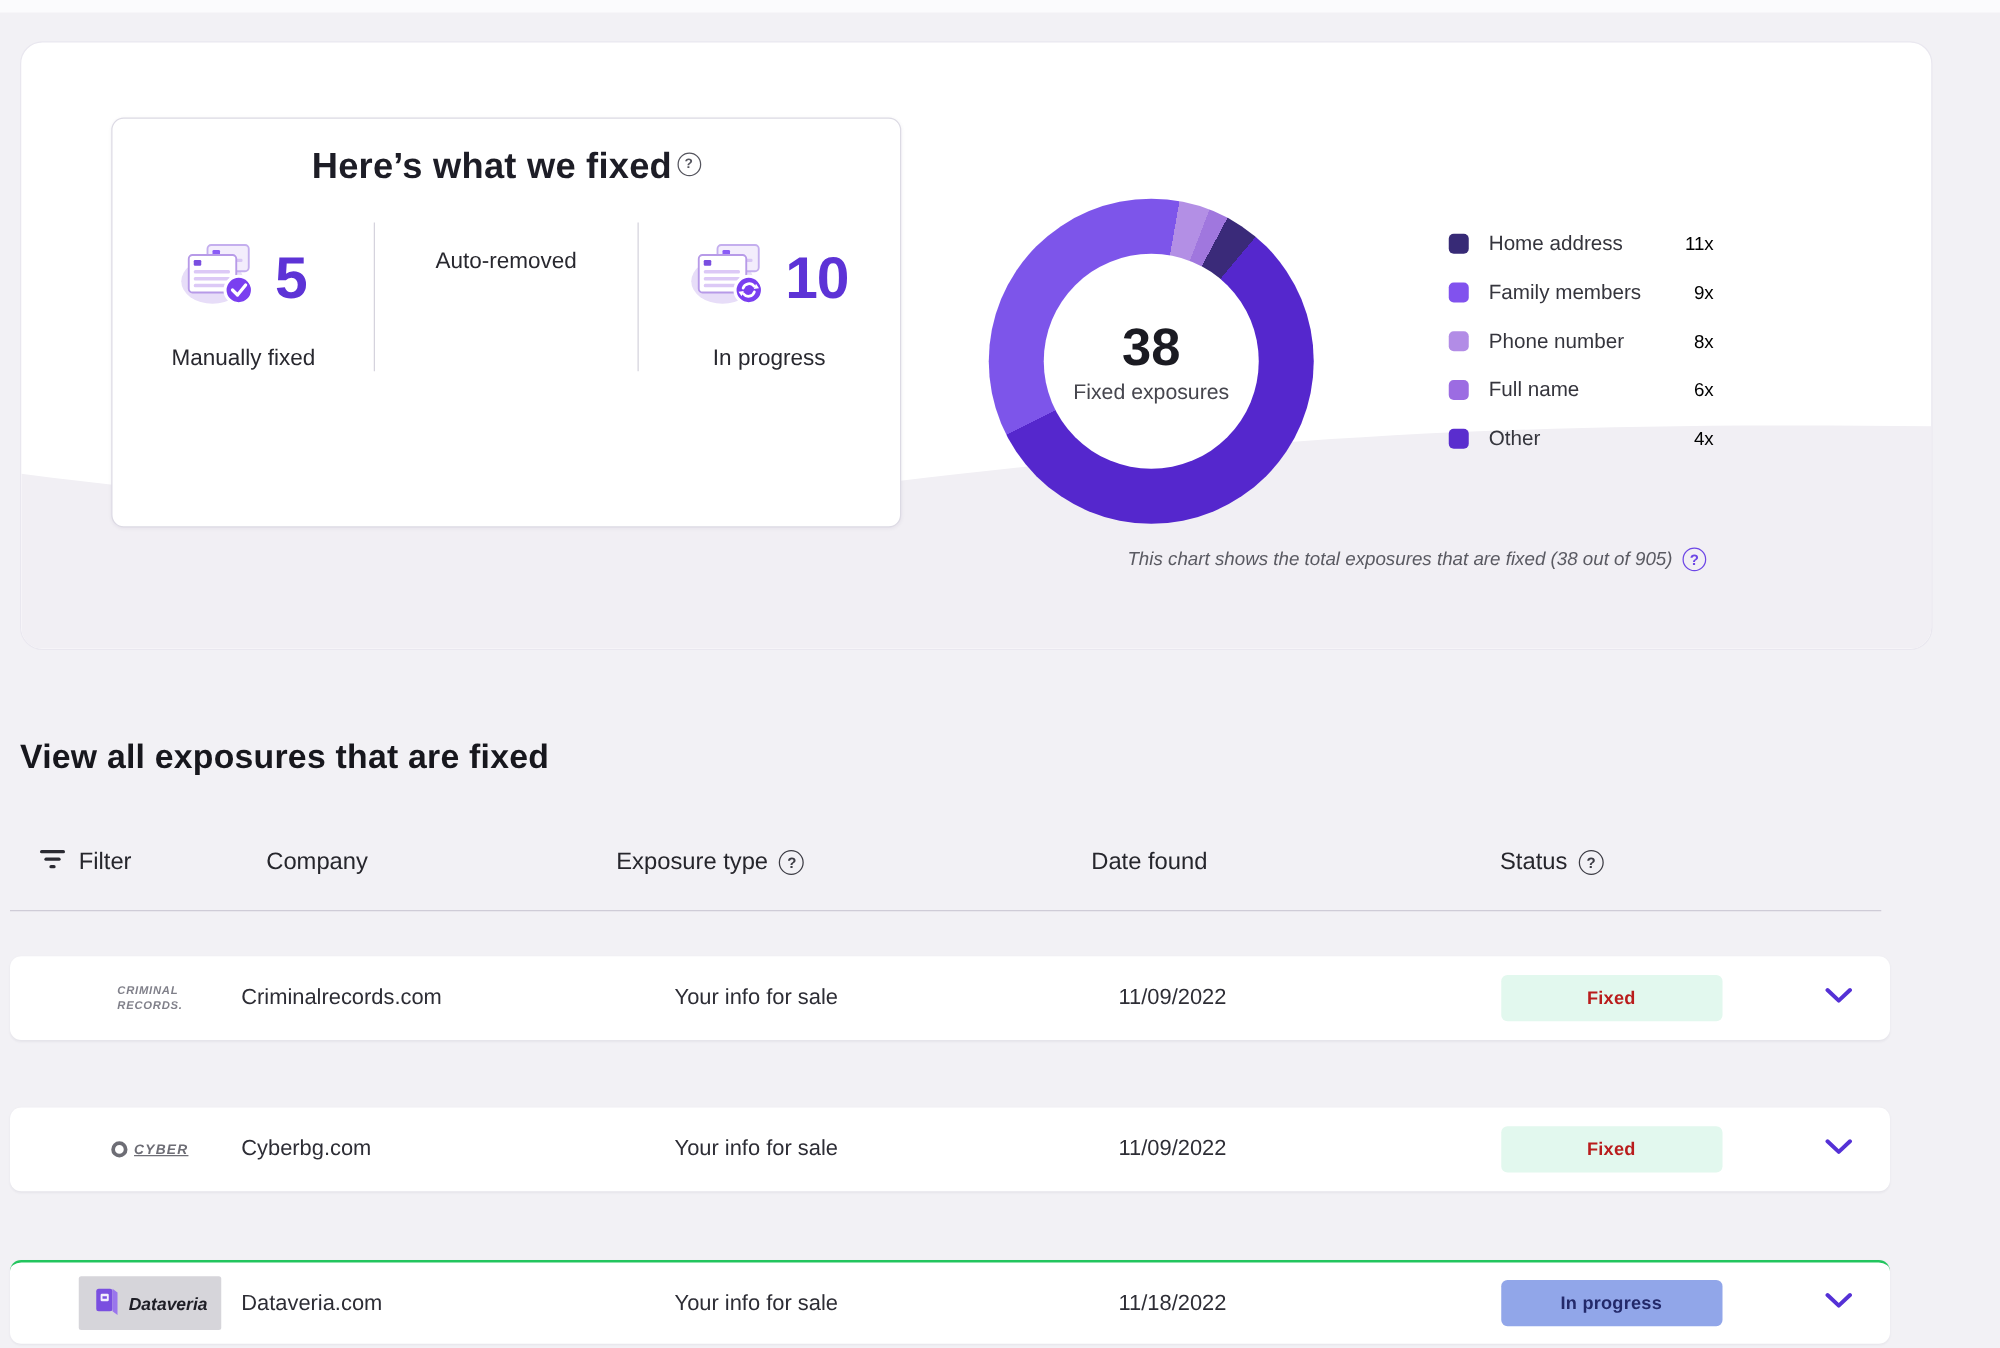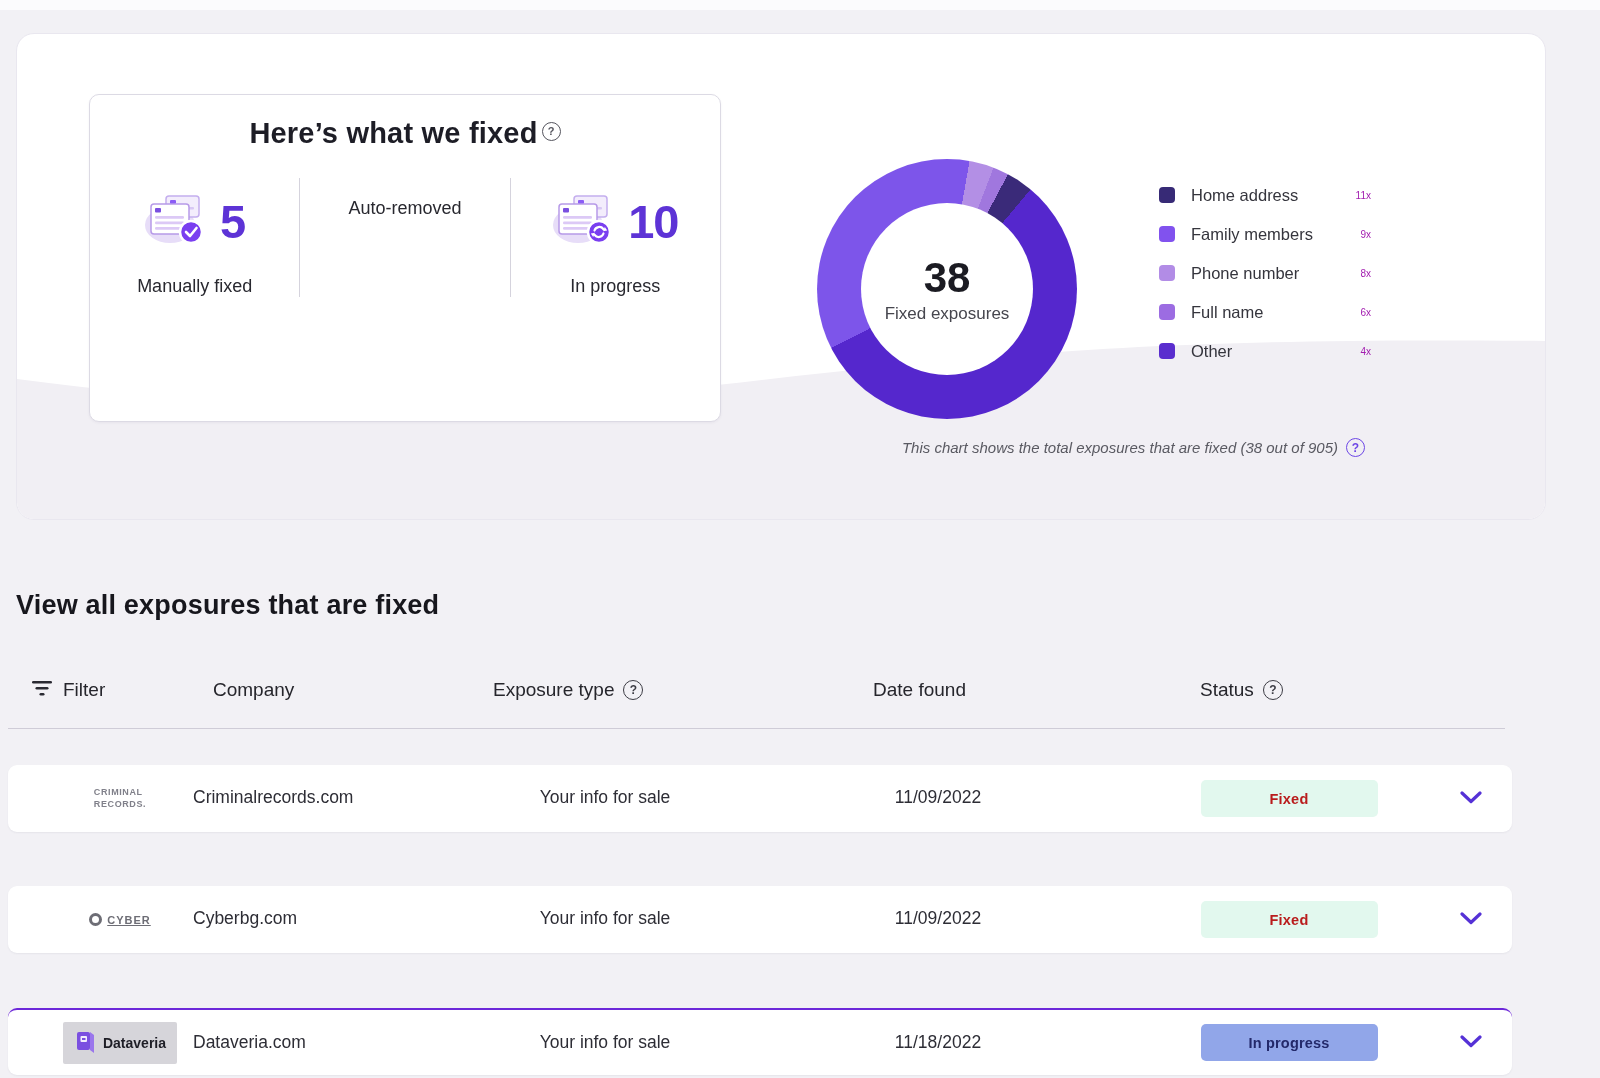--- a/index.html
+++ b/index.html
@@ -34,34 +34,34 @@
     font-size:11px;font-weight:bold;color:#55555e;vertical-align:8px;margin-left:4px;
   }
   .stats{display:flex;margin-top:28px;}
   .stat{flex:1;display:flex;flex-direction:column;align-items:center;padding:4px 0 0;}
   .stat+.stat{border-left:1px solid #d5d3dd;}
   .stat-top{display:flex;align-items:center;gap:12px;height:78px;}
   .stat-value{font-size:47px;font-weight:bold;color:#5d33d6;letter-spacing:-1px;}
   .stat-label{margin-top:16px;font-size:18px;color:#28282f;}
 
   
-  .donut{position:absolute;left:800px;top:125px;width:260px;height:260px;border-radius:50%;text-align:center;}
+  .donut{position:absolute;left:774px;top:125px;width:260px;height:260px;border-radius:50%;text-align:center;}
   .donut-hole{
     position:absolute;left:44px;top:44px;width:172px;height:172px;border-radius:50%;
     background:#fff;display:flex;flex-direction:column;align-items:center;justify-content:center;
   }
   .donut-value{font-size:42px;font-weight:bold;color:#1b1b22;}
   .donut-label{font-size:17px;color:#46464e;margin-top:2px;}
 
   
   .legend{position:absolute;left:1142px;top:148px;width:212px;}
   .legend-item{display:flex;align-items:center;height:26px;margin-bottom:13px;}
   .swatch{width:16px;height:16px;border-radius:4px;flex:0 0 16px;}
   .legend-label{margin-left:16px;font-size:16.5px;color:#35353d;}
-  .legend-value{margin-left:auto;font-size:10px;color:#a21caf;}
+  .legend-value{margin-left:auto;font-size:15px;color:#000000;}
 
   
   .caption{position:absolute;right:180px;top:404px;display:flex;align-items:center;gap:8px;}
   .caption-text{font-size:15px;font-style:italic;color:#5a5a62;}
   .caption-help{
     width:19px;height:19px;border:1.7px solid #6d47e6;border-radius:50%;
     display:flex;align-items:center;justify-content:center;
     font-size:12px;font-weight:bold;color:#6d47e6;box-sizing:border-box;
   }
 
@@ -86,22 +86,22 @@
     font-size:12px;font-weight:bold;color:#3c3c44;box-sizing:border-box;
   }
   .divider{position:absolute;left:8px;top:728px;width:1497px;height:1px;background:#cfccd7;}
 
   .row{
     position:absolute;left:8px;width:1504px;height:67px;background:#fff;border-radius:9px;
     box-shadow:0 1px 2px rgba(40,35,70,.06);box-sizing:border-box;
   }
   .row-1{top:765px;}
   .row-2{top:886px;}
-  .row-3{top:1008px;border-top:2px solid #6d28d9;}
-  .row .logo-wrap{position:absolute;left:52px;top:0;height:100%;width:120px;display:flex;align-items:center;justify-content:center;}
+  .row-3{top:1008px;border-top:2px solid #22c55e;}
+  .row .logo-wrap{position:absolute;left:52px;top:0;height:100%;width:120px;display:flex;align-items:center;justify-content:center;font-style:italic;}
   .row .company{position:absolute;left:185px;top:0;line-height:65px;font-size:17.5px;color:#2d2d35;}
   .row .exposure{position:absolute;left:512px;width:170px;top:0;line-height:65px;text-align:center;font-size:17.5px;color:#2d2d35;}
   .row .date{position:absolute;left:860px;width:140px;top:0;line-height:65px;text-align:center;font-size:17.5px;color:#2d2d35;}
   .row .badge-wrap{position:absolute;left:1185px;width:192px;top:0;height:100%;display:flex;align-items:center;justify-content:center;}
   .badge{
     width:177px;height:37px;border-radius:5px;display:flex;align-items:center;justify-content:center;
     font-size:14.5px;font-weight:bold;letter-spacing:.2px;
   }
   .badge-fixed{background:#e2f8ee;color:#b91c1c;}
   .badge-progress{background:#91a6e9;color:#23296a;}

